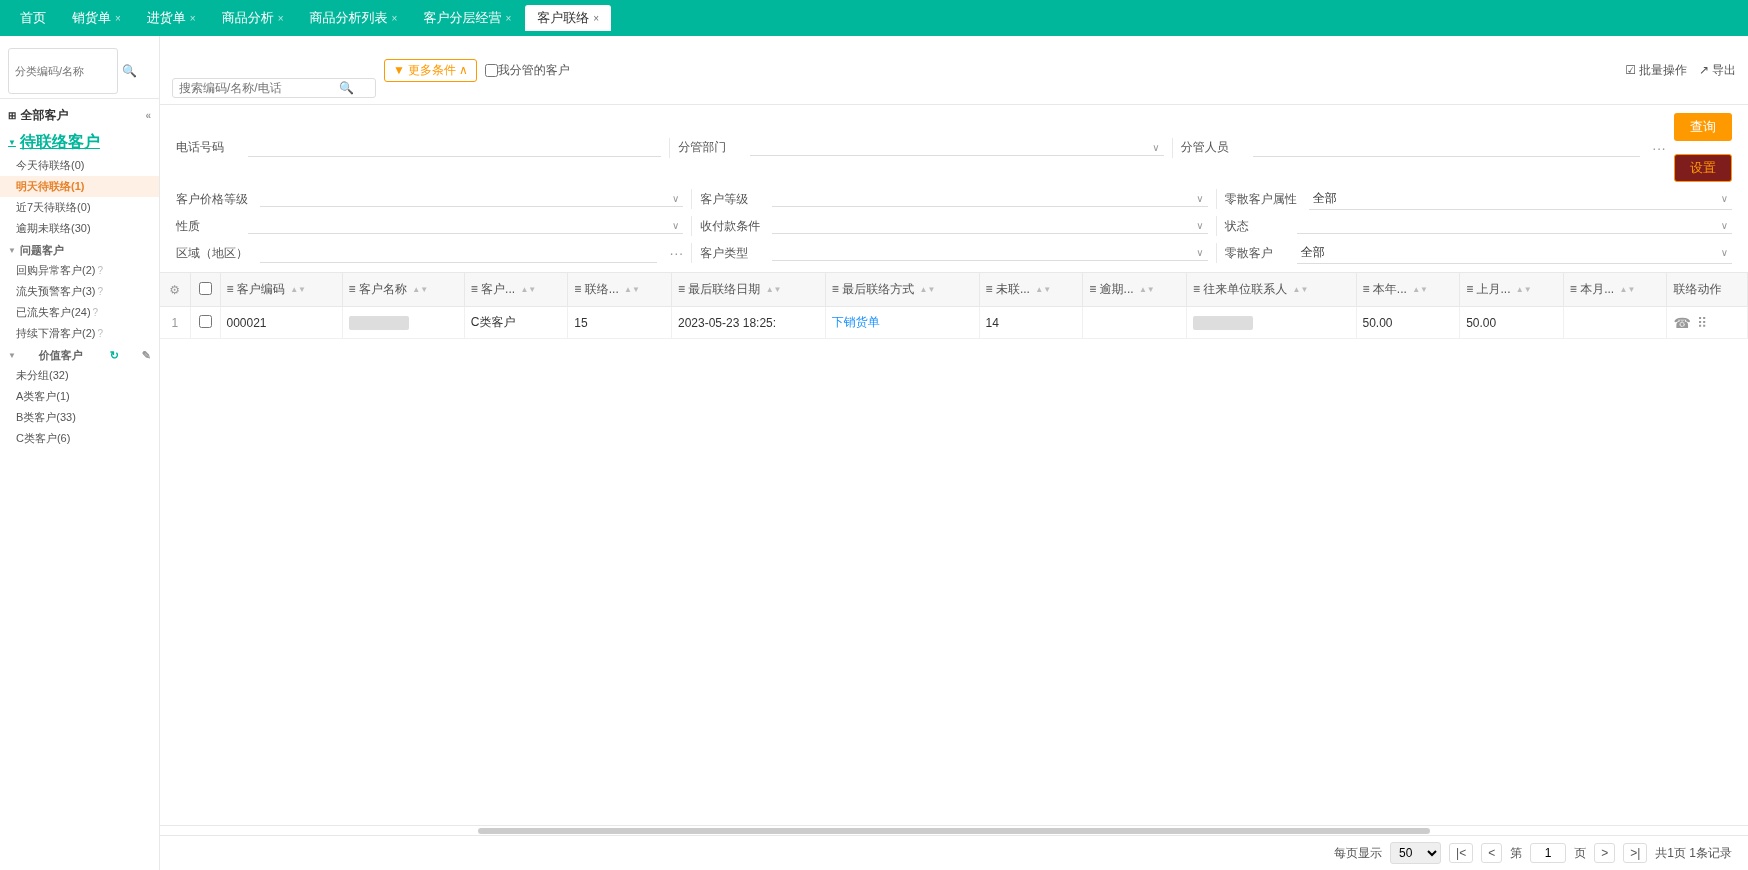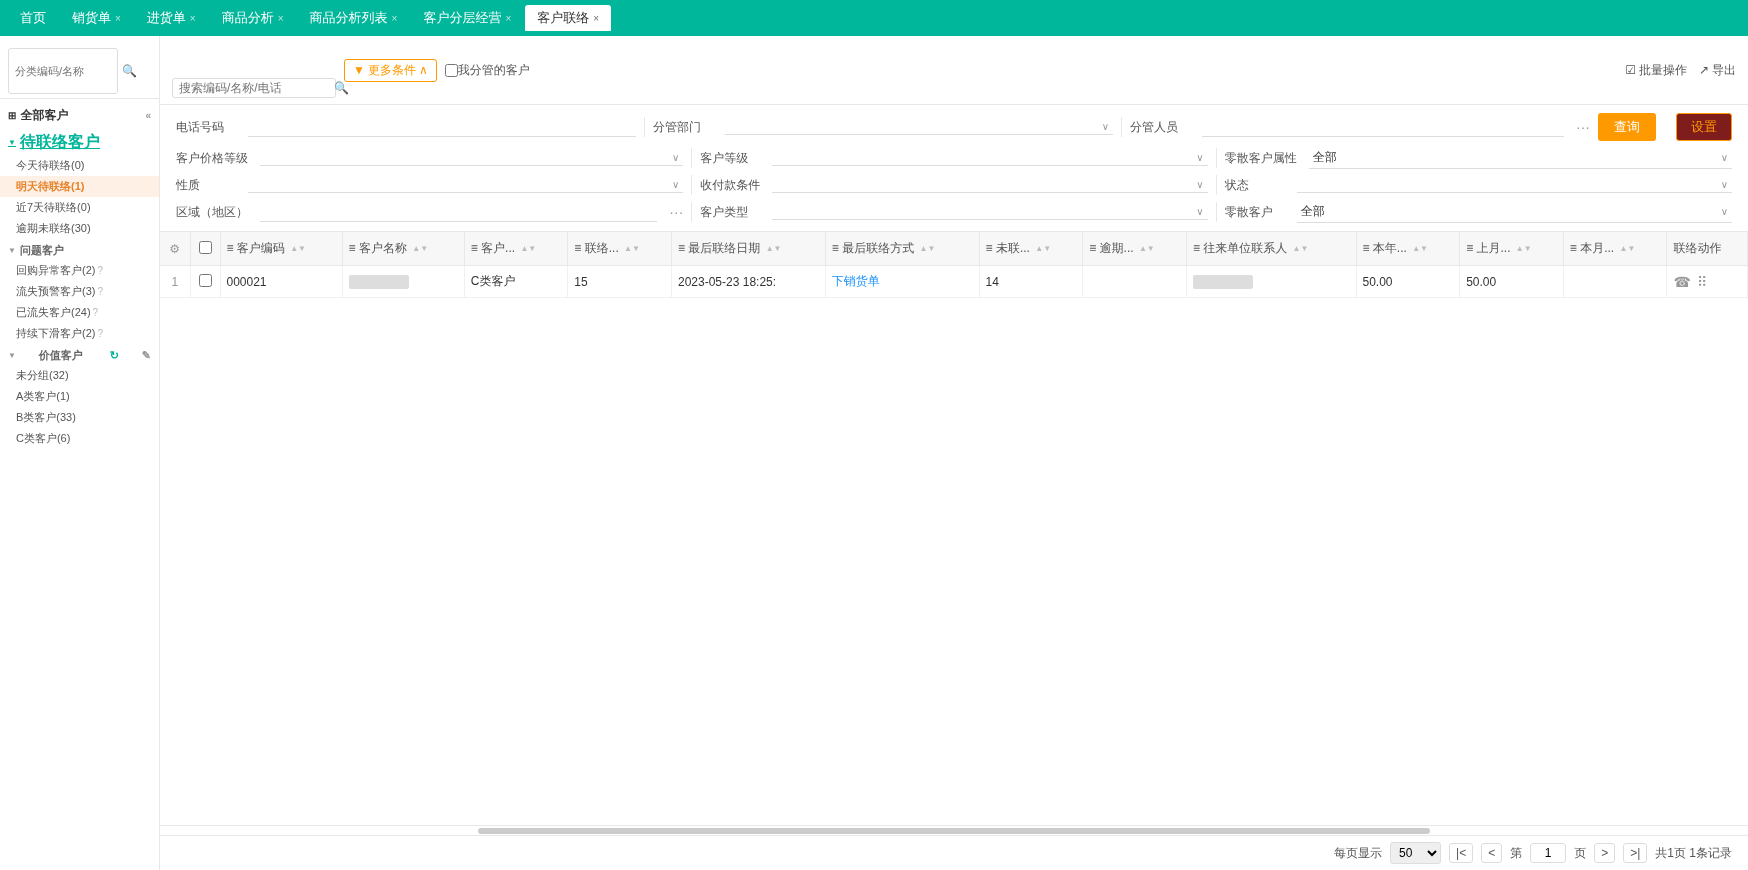--- a/index.html
+++ b/index.html
@@ -167,21 +167,21 @@
       align-items: center;
       gap: 8px;
       border-bottom: 1px solid #e8e8e8;
     }
     .search-input-wrap {
       display: flex;
       align-items: flex-end;
       border: 1px solid #ddd;
       border-radius: 3px;
       padding: 2px 6px;
-      width: 164px;
+      width: 204px;
       margin-top: 36px;
     }
     .search-input-wrap input {
       border: none;
       outline: none;
       font-size: 12px;
       color: #999;
       width: 160px;
     }
     .search-input-wrap .search-btn {
@@ -297,22 +297,22 @@
       background: #7f1d1d;
       color: #f90;
       border: 1px solid #f90;
       border-radius: 3px;
       padding: 4px 14px;
       font-size: 13px;
       cursor: pointer;
     }
     .btn-group {
       display: flex;
-      flex-direction: row;
-      gap: 20px;
+      flex-direction: column;
+      gap: 13px;
     }
     .filter-more-dots {
       color: #999;
       font-size: 14px;
       cursor: pointer;
     }
 
     
     .table-wrapper {
       flex: 1;

